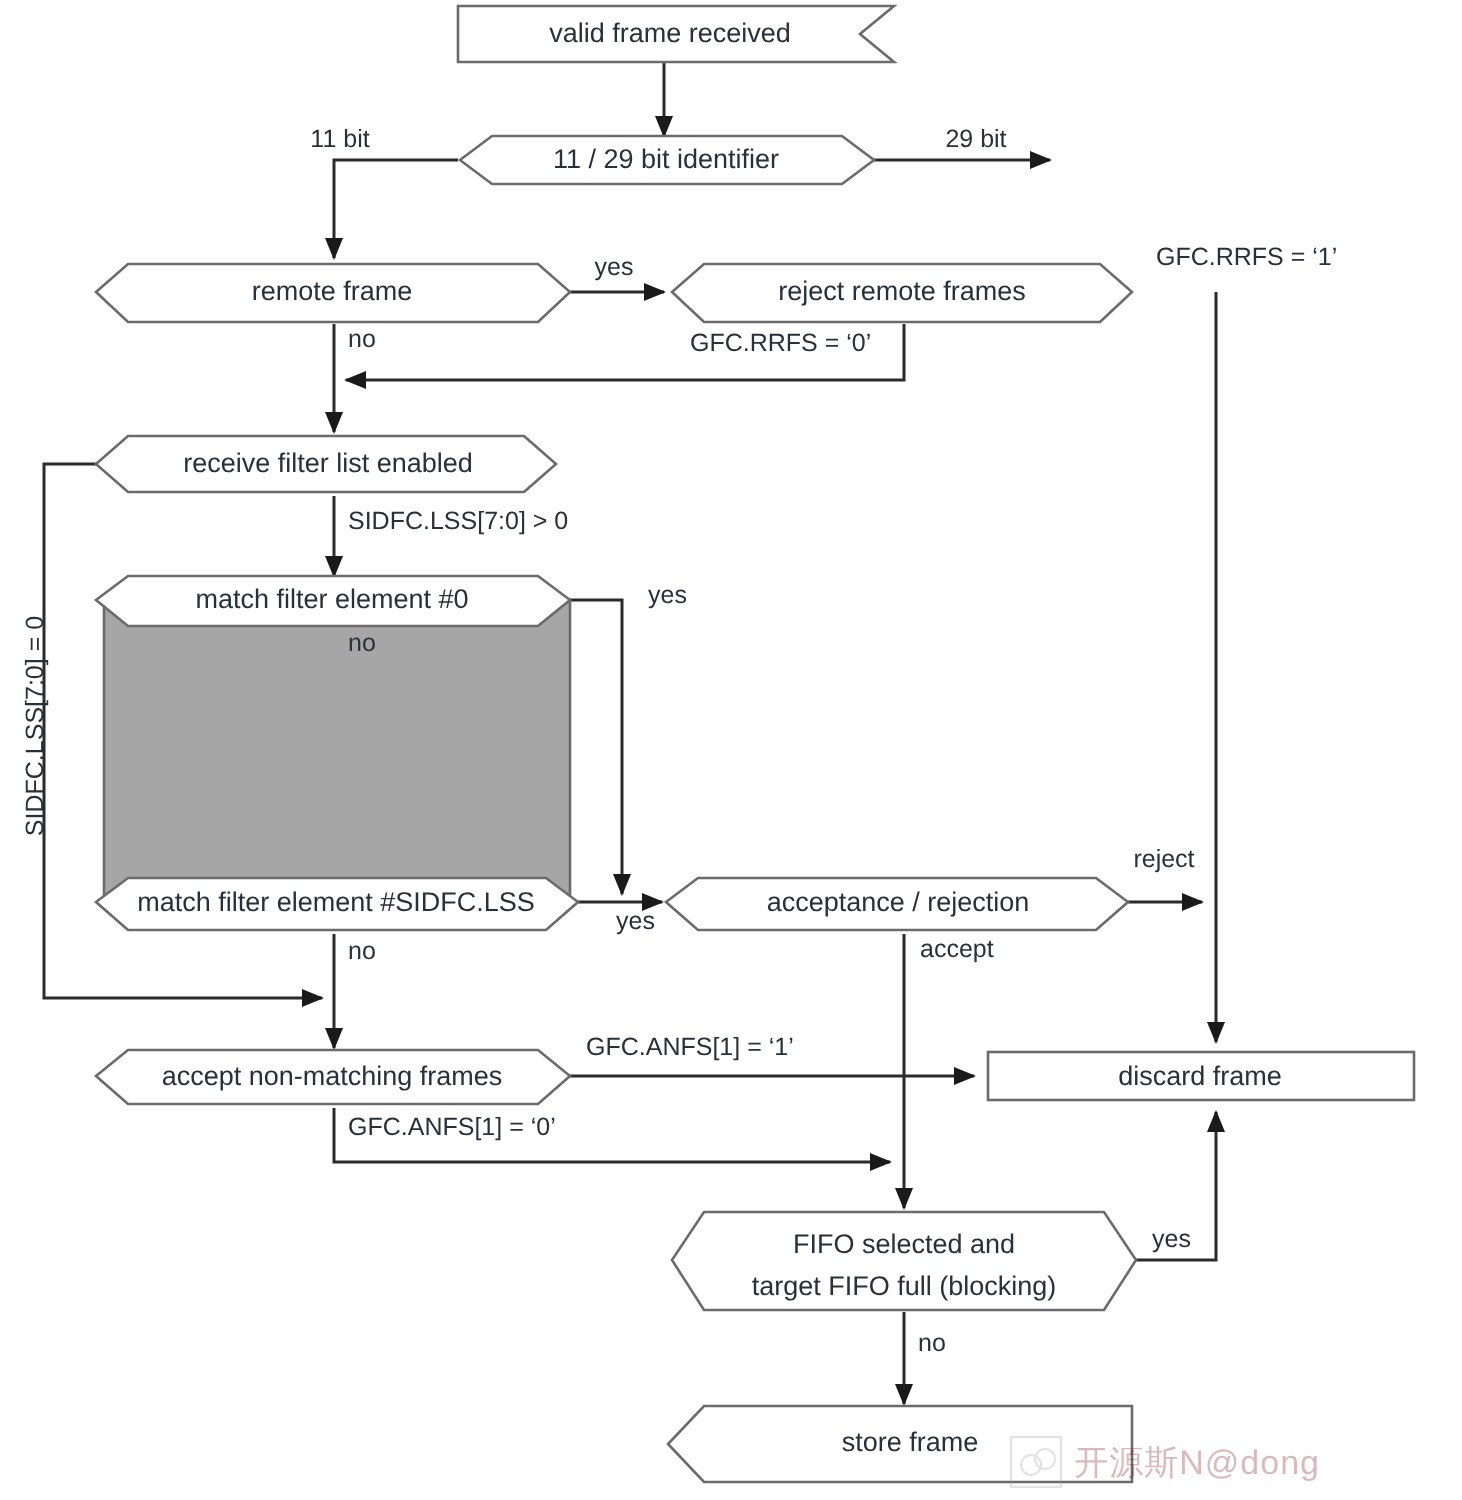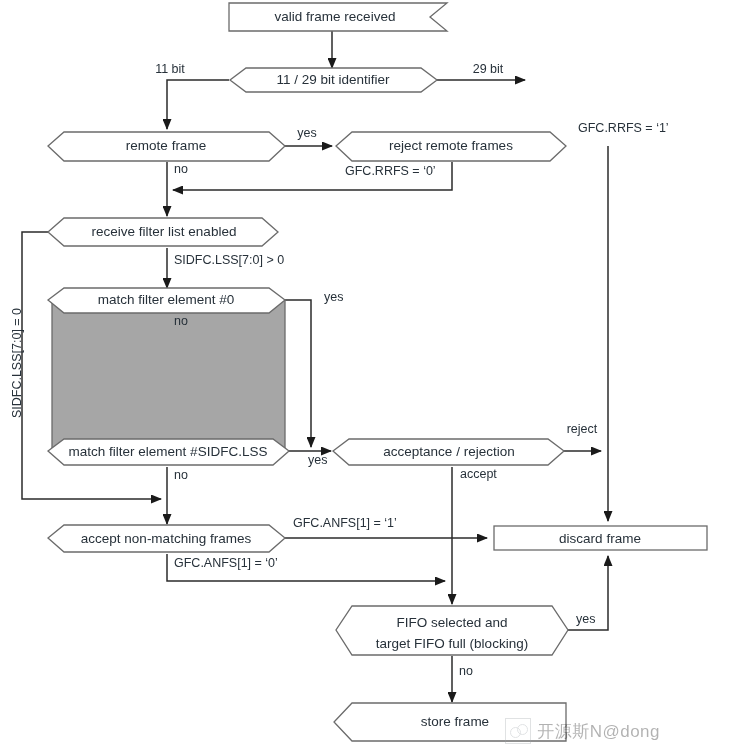--- a/index.html
+++ b/index.html
@@ -72,21 +72,21 @@
     content: "";
     position: absolute;
     border: 1.4px solid #9aa0a6;
     border-radius: 50%;
   }
   .watermark-logo:before { width: 9px; height: 9px; left: 4px; top: 8px; }
   .watermark-logo:after  { width: 9px; height: 9px; left: 11px; top: 5px; }
   .watermark-text {
     font-family: "Liberation Sans", sans-serif;
     font-size: 17px;
-    color: #000000;
+    color: #7f1d1d;
     letter-spacing: 0.5px;
     white-space: nowrap;
   }
 </style>
 </head>
 <body>
 
 <div id="flow-root">
 
   <svg id="flow" viewBox="0 0 731 750">

